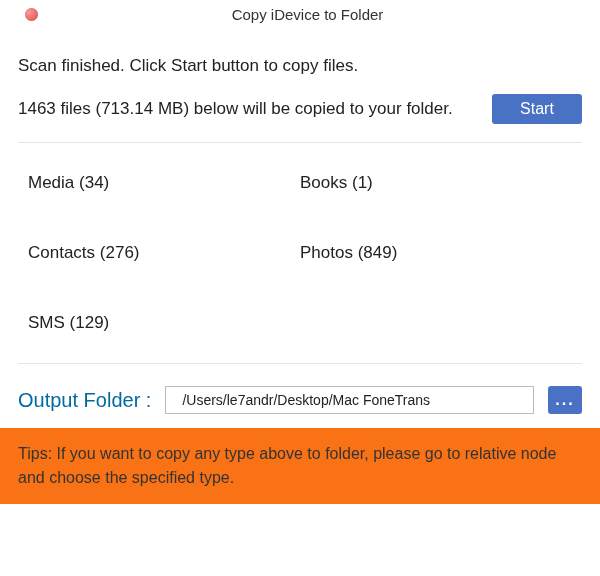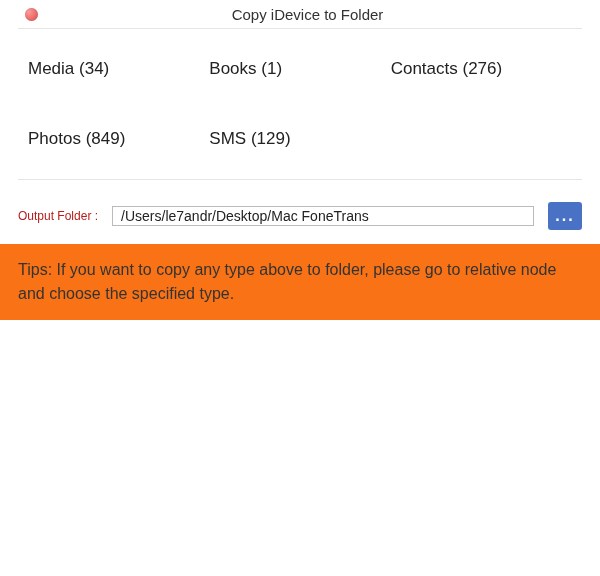--- a/index.html
+++ b/index.html
@@ -50,38 +50,38 @@
       border: none;
       border-radius: 3px;
       width: 90px;
       height: 30px;
       font-size: 16px;
       cursor: pointer;
     }
     .divider { height: 1px; background: #e5e5e5; margin: 0 0; }
     .categories {
       display: grid;
-      grid-template-columns: 1fr 1fr 1fr;
+      grid-template-columns: 1fr 1fr;
       column-gap: 0;
       padding: 30px 10px 30px 10px;
       row-gap: 50px;
     }
     .cat-item { font-size: 17px; color: #222; }
     .output-row {
       display: flex;
       align-items: center;
       gap: 14px;
       padding: 22px 0 14px 0;
     }
-    .output-label { font-size: 12px; color: #b91c1c; white-space: nowrap; }
+    .output-label { font-size: 20px; color: #0369a1; white-space: nowrap; }
     .output-input {
       flex: 1;
-      height: 20px;
+      height: 28px;
       border: 1px solid #bbb;
-      padding: 0 8px;
+      padding: 0 16px;
       font-size: 14px;
       color: #222;
     }
     .browse-btn {
       width: 34px;
       height: 28px;
       background: #4a72c4;
       border: none;
       border-radius: 3px;
       color: #fff;
@@ -104,20 +104,27 @@
 </head>
 <body>
 
 <div class="titlebar">
   <div class="close-dot"></div>
   <div class="title">Copy iDevice to Folder</div>
 </div>
 
 <div class="content">
 
+  <div class="status-block">
+    <div class="scan-line">Scan finished. Click Start button to copy files.</div>
+    <div class="copy-line-row">
+      <div class="copy-line">1463 files (713.14 MB) below will be copied to your folder.</div>
+      <button class="start-btn">Start</button>
+    </div>
+  </div>
 
   <div class="divider"></div>
 
   <div class="categories">
     <div class="cat-item">Media (34)</div>
     <div class="cat-item">Books (1)</div>
     <div class="cat-item">Contacts (276)</div>
     <div class="cat-item">Photos (849)</div>
     <div class="cat-item">SMS (129)</div>
   </div>

